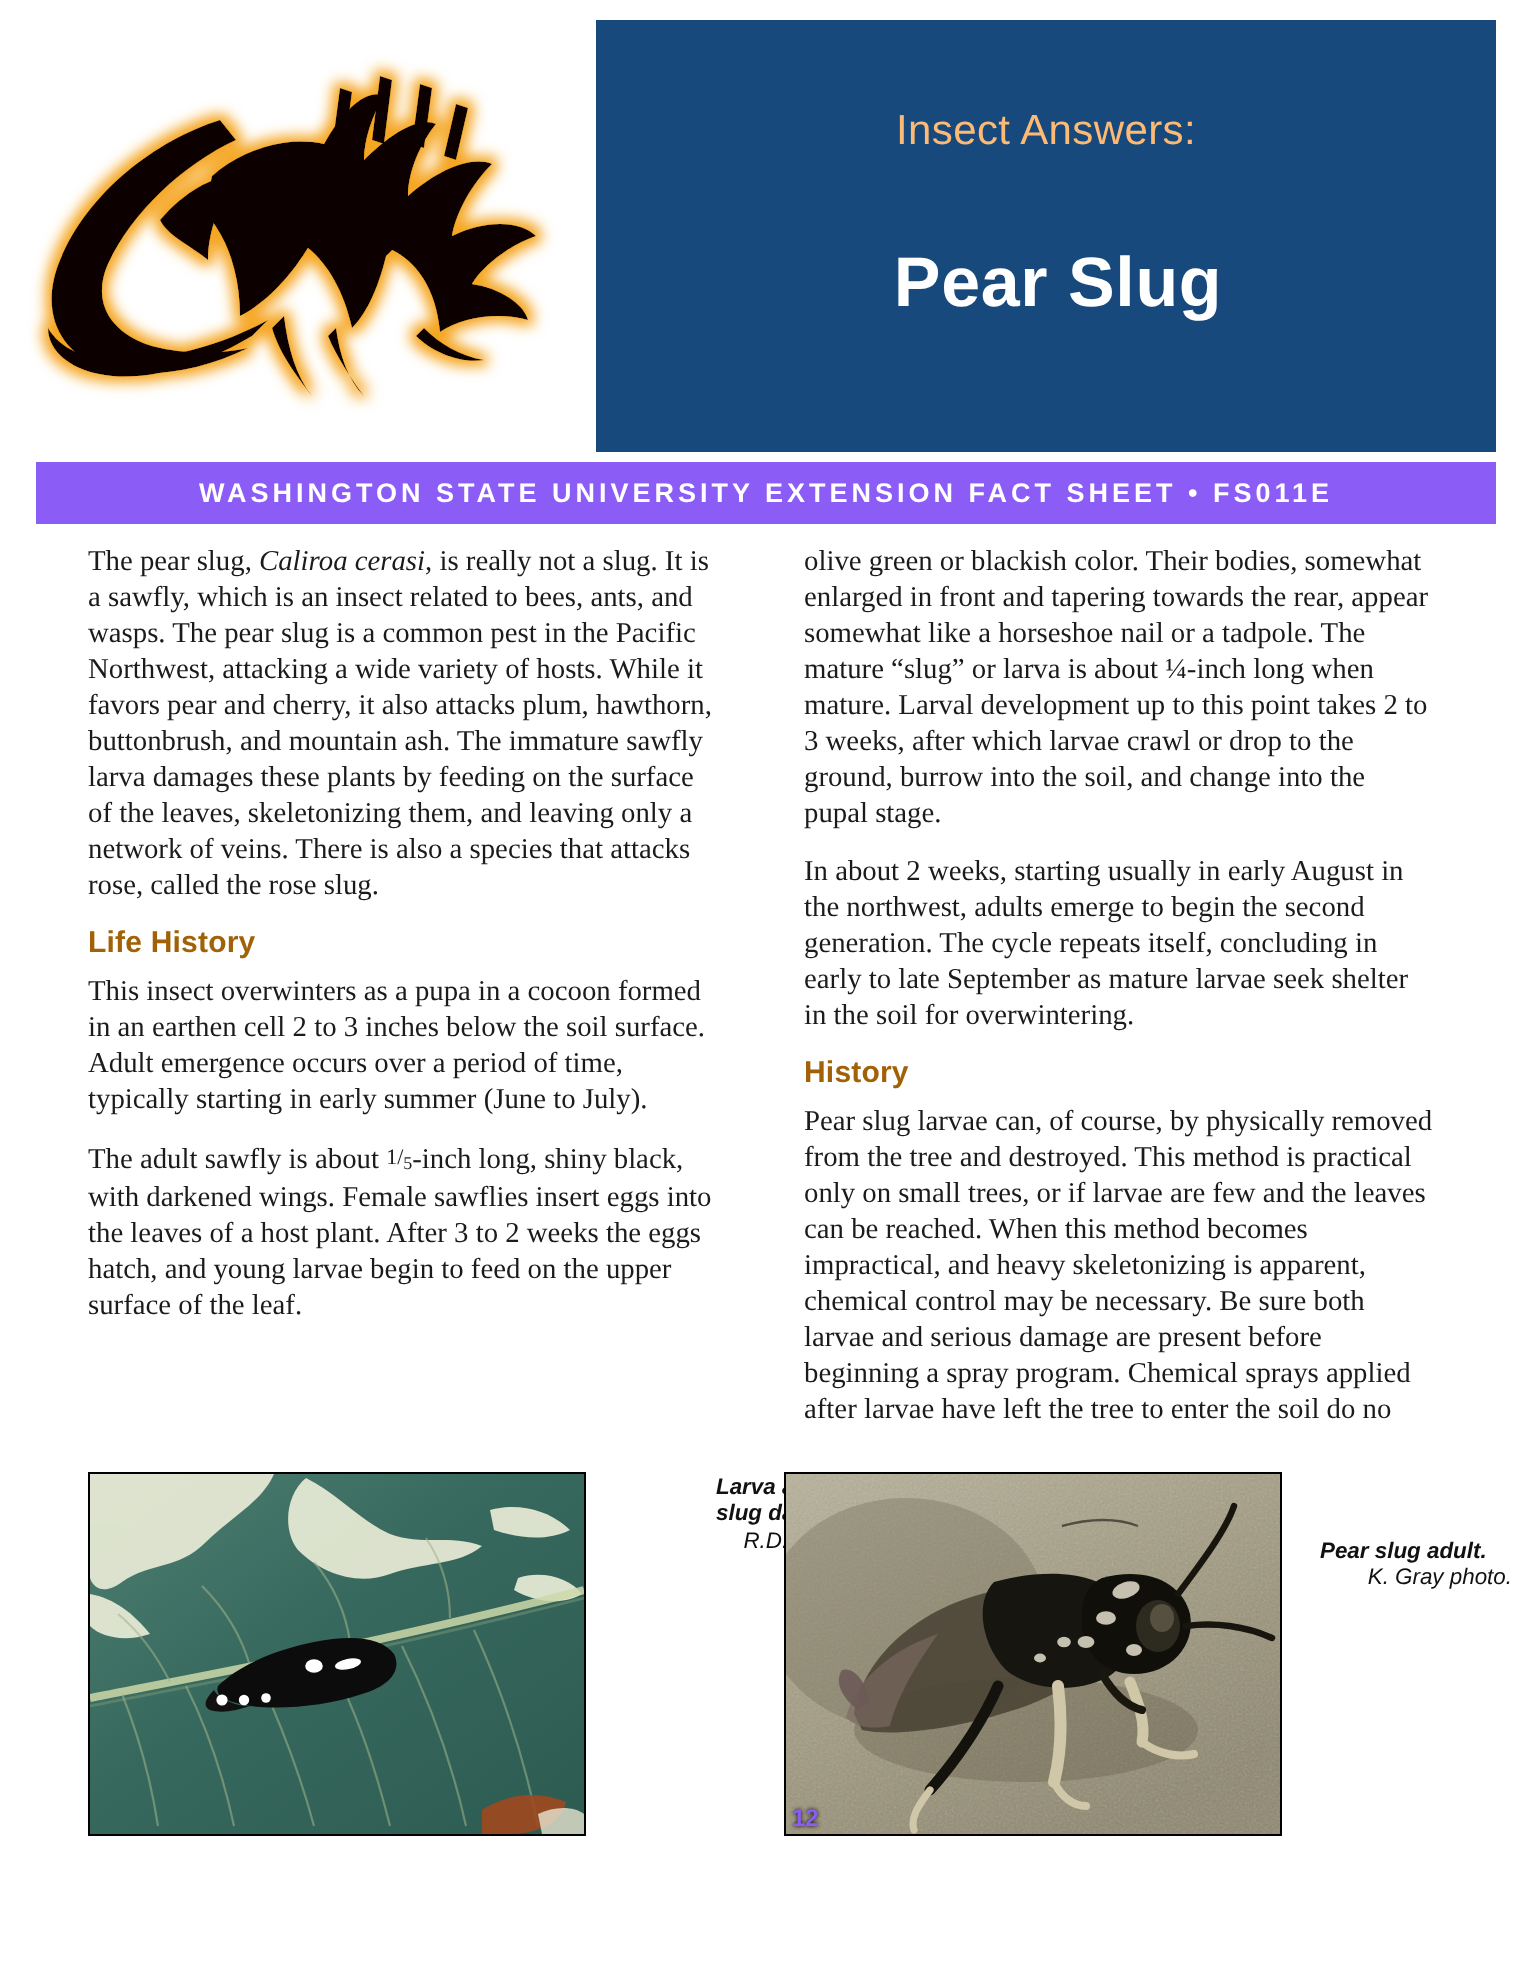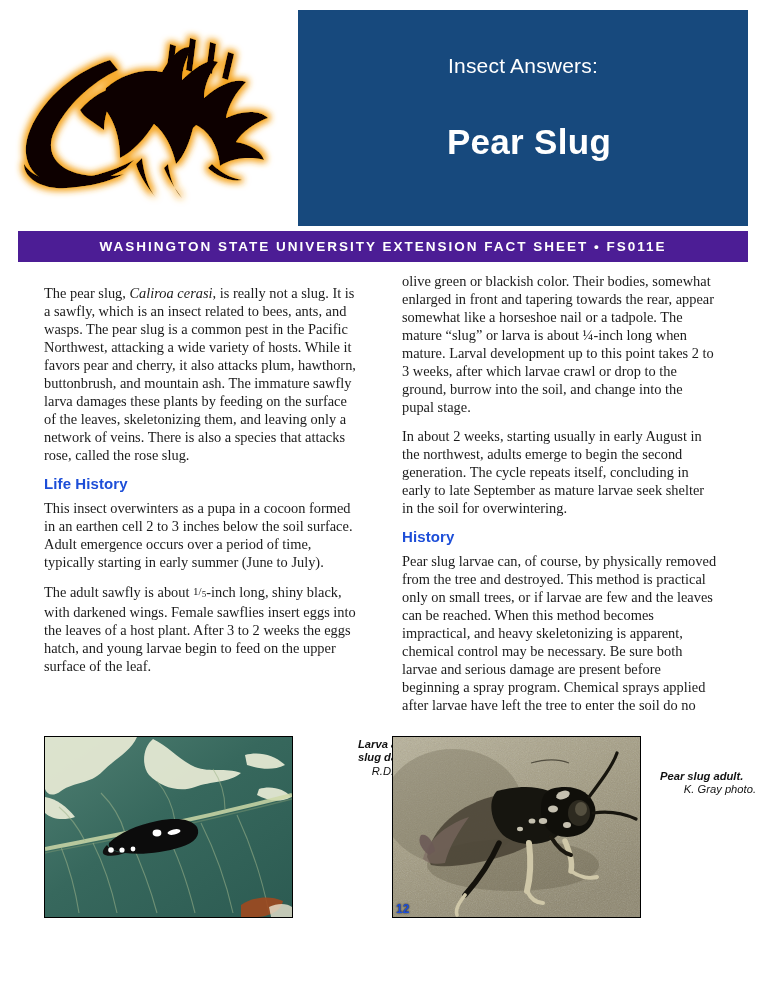--- a/index.html
+++ b/index.html
@@ -39,21 +39,21 @@
     width: 450px;
     height: 216px;
     background: #17497d;
   }
   .title-kicker {
     position: absolute;
     left: 0;
     right: 0;
     top: 44px;
     text-align: center;
-    color: #ffffff;
+    color: #fdba74;
     font-family: "Liberation Sans", sans-serif;
     font-size: 21px;
     font-weight: 400;
     letter-spacing: 0.2px;
   }
   .title-main {
     position: absolute;
     left: 0;
     right: 0;
     top: 112px;
@@ -66,21 +66,21 @@
     padding-left: 12px;
   }
 
   
   .banner {
     position: absolute;
     left: 18px;
     top: 231px;
     width: 730px;
     height: 31px;
-    background: #4c1d95;
+    background: #8b5cf6;
   }
   .banner-text {
     color: #ffffff;
     font-family: "Liberation Sans", sans-serif;
     font-size: 13.5px;
     font-weight: 700;
     letter-spacing: 2.0px;
     text-align: center;
     line-height: 31px;
     white-space: nowrap;
@@ -92,37 +92,37 @@
     left: 0;
     top: 272px;
     width: 762px;
     height: 430px;
   }
   .col {
     position: absolute;
     top: 0;
     width: 316px;
   }
-  .col-left  { left: 44px; margin-top: 12px; }
+  .col-left  { left: 44px; }
   .col-right { left: 402px; }
 
   .col p {
     margin: 0 0 11px 0;
     font-family: "Liberation Serif", serif;
     font-size: 14.4px;
     line-height: 18.0px;
     color: #1b1b1b;
     text-align: left;
   }
   .col h2 {
     margin: 5px 0 7px 0;
     font-family: "Liberation Sans", sans-serif;
     font-size: 15px;
     font-weight: 700;
-    color: #1d4ed8;
+    color: #a16207;
     letter-spacing: 0.1px;
   }
   .sci { font-style: italic; }
   .frac {
     font-size: 11px;
     vertical-align: 0.18em;
   }
   .frac sub {
     font-size: 9px;
     vertical-align: -0.25em;
@@ -171,21 +171,21 @@
   }
   .caption .cap-credit {
     font-style: italic;
     display: block;
     text-align: right;
   }
   .photo-number {
     position: absolute;
     left: 3px;
     bottom: 2px;
-    color: #1d4ed8;
+    color: #8b5cf6;
     font-family: "Liberation Sans", sans-serif;
     font-size: 12px;
     font-weight: 700;
     line-height: 1;
     text-shadow: 0 0 2px #000;
   }
 </style>
 </head>
 <body>
 

